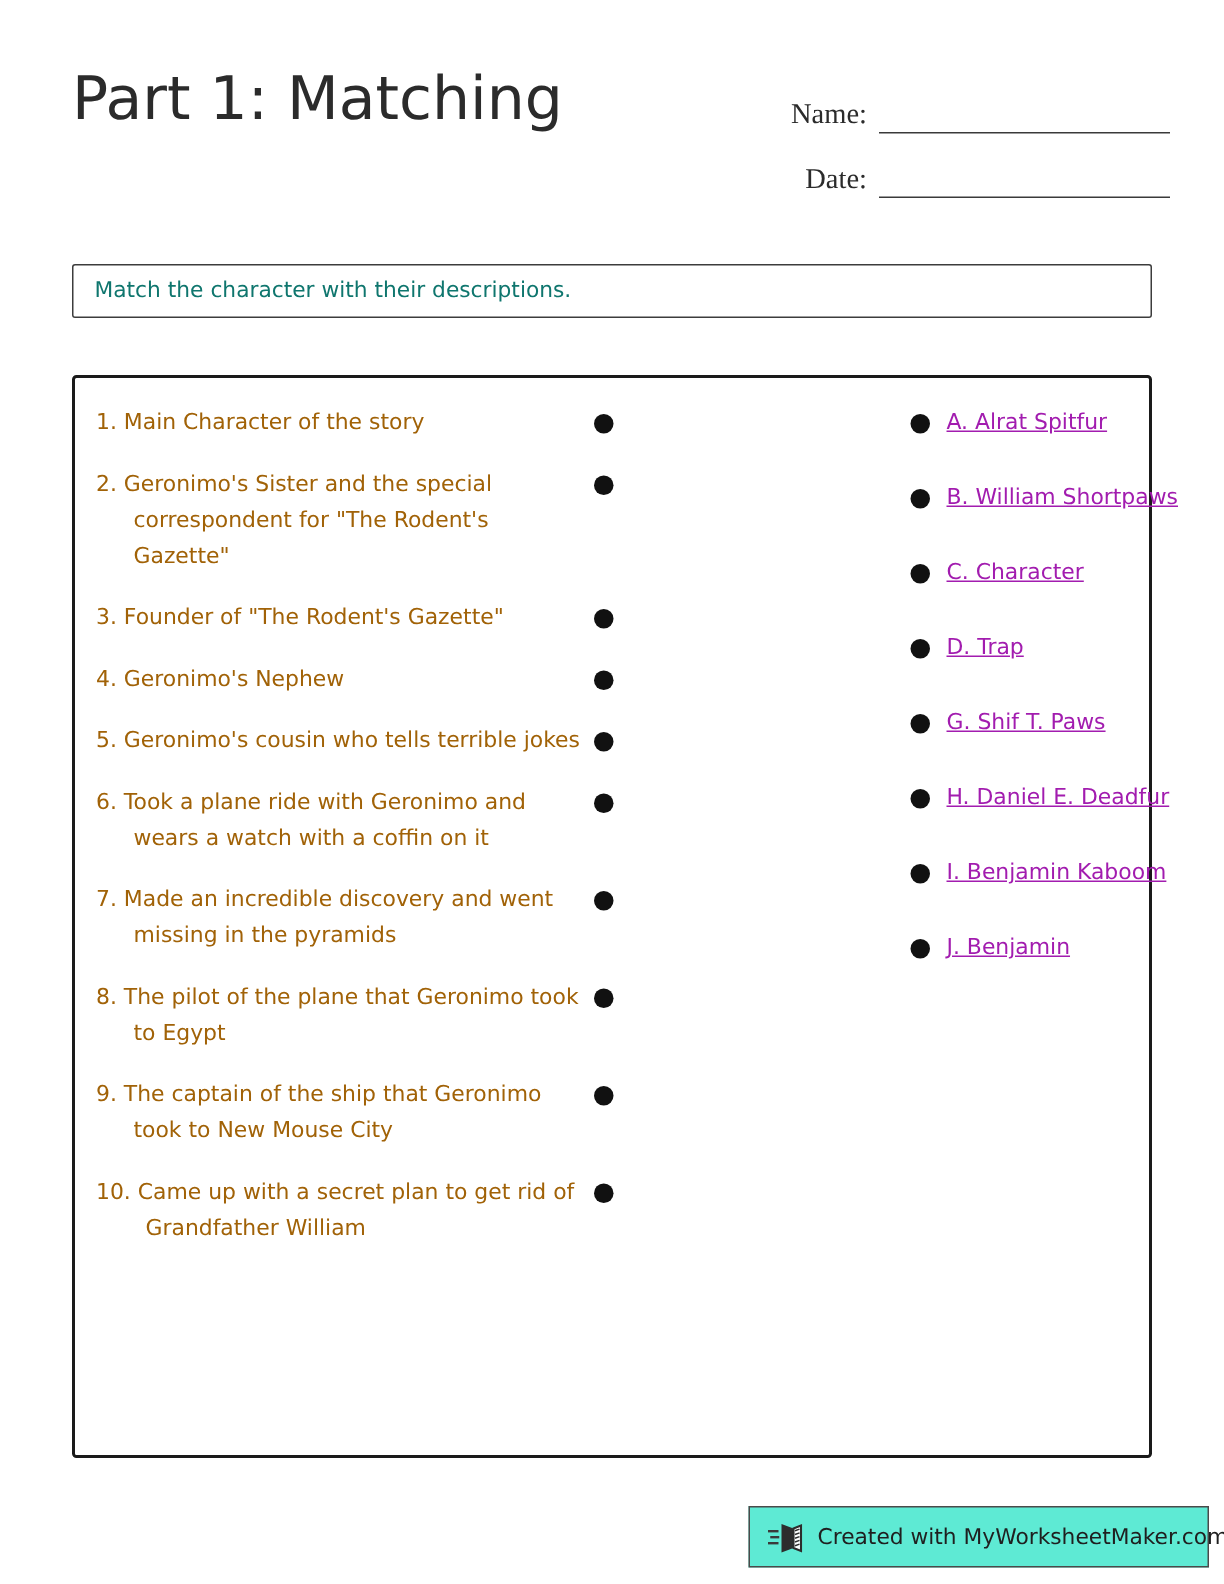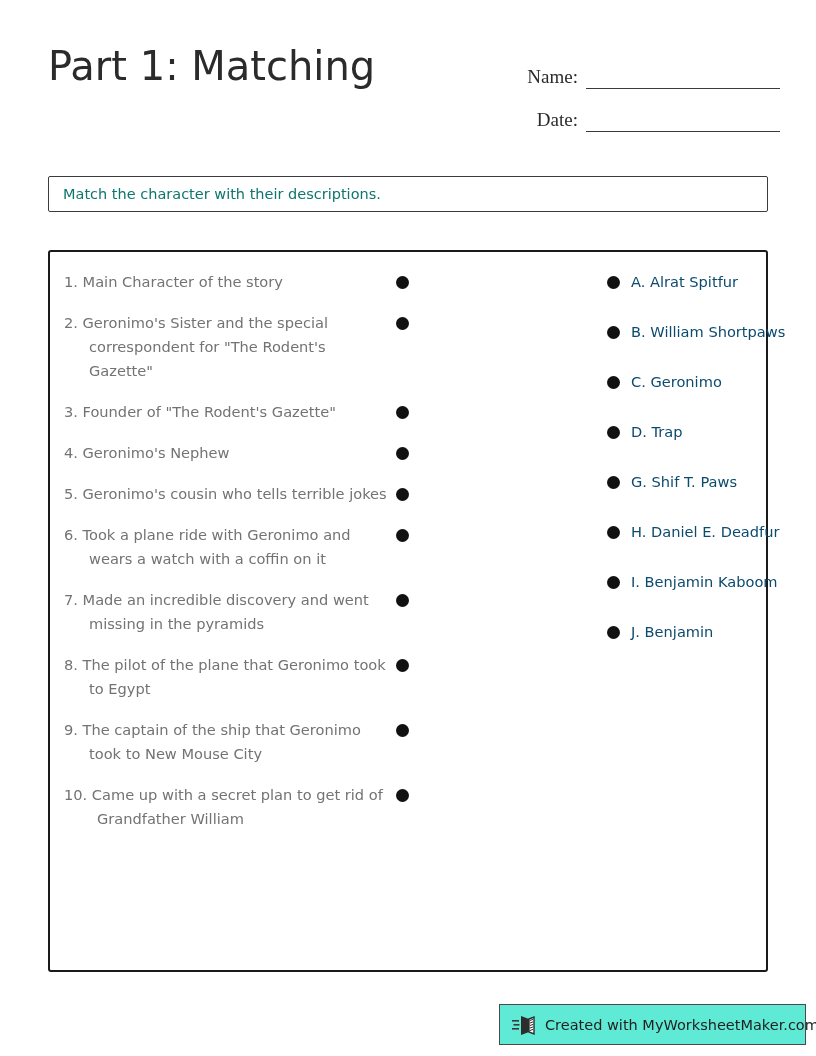--- a/index.html
+++ b/index.html
@@ -107,21 +107,21 @@
     top: 18px;
     width: 350px;
   }
   .prompt-row {
     position: relative;
     margin-bottom: 17px;
   }
   .prompt-text {
     font-size: 14.6px;
     line-height: 24px;
-    color: #737373;
+    color: #a16207;
     padding-left: 25px;
     text-indent: -25px;
     width: 300px;
     white-space: pre-wrap;
   }
   .prompt-text.wide-num {
     padding-left: 33px;
     text-indent: -33px;
   }
   .prompt-dot {
@@ -151,25 +151,26 @@
     left: 9px;
     top: 6px;
     width: 13px;
     height: 13px;
     border-radius: 50%;
     background: #111111;
   }
   .choice-text {
     font-size: 14.6px;
     line-height: 24px;
-    color: #0c4a6e;
+    color: #a21caf;
     padding-left: 53px;
     text-indent: -20px;
     width: 150px;
     white-space: pre-wrap;
+    text-decoration: underline;
   }
 
   
   .footer-badge {
     position: absolute;
     left: 499px;
     top: 1004px;
     width: 307px;
     height: 41px;
     box-sizing: border-box;
@@ -261,21 +262,21 @@
         <div class="choice-row">
           <span class="choice-dot"></span>
           <div class="choice-text">A. Alrat Spitfur</div>
         </div>
         <div class="choice-row">
           <span class="choice-dot"></span>
           <div class="choice-text">B. William Shortpaws</div>
         </div>
         <div class="choice-row">
           <span class="choice-dot"></span>
-          <div class="choice-text">C. Geronimo</div>
+          <div class="choice-text">C. Character</div>
         </div>
         <div class="choice-row">
           <span class="choice-dot"></span>
           <div class="choice-text">D. Trap</div>
         </div>
         <div class="choice-row">
           <span class="choice-dot"></span>
           <div class="choice-text">G. Shif T. Paws</div>
         </div>
         <div class="choice-row">

